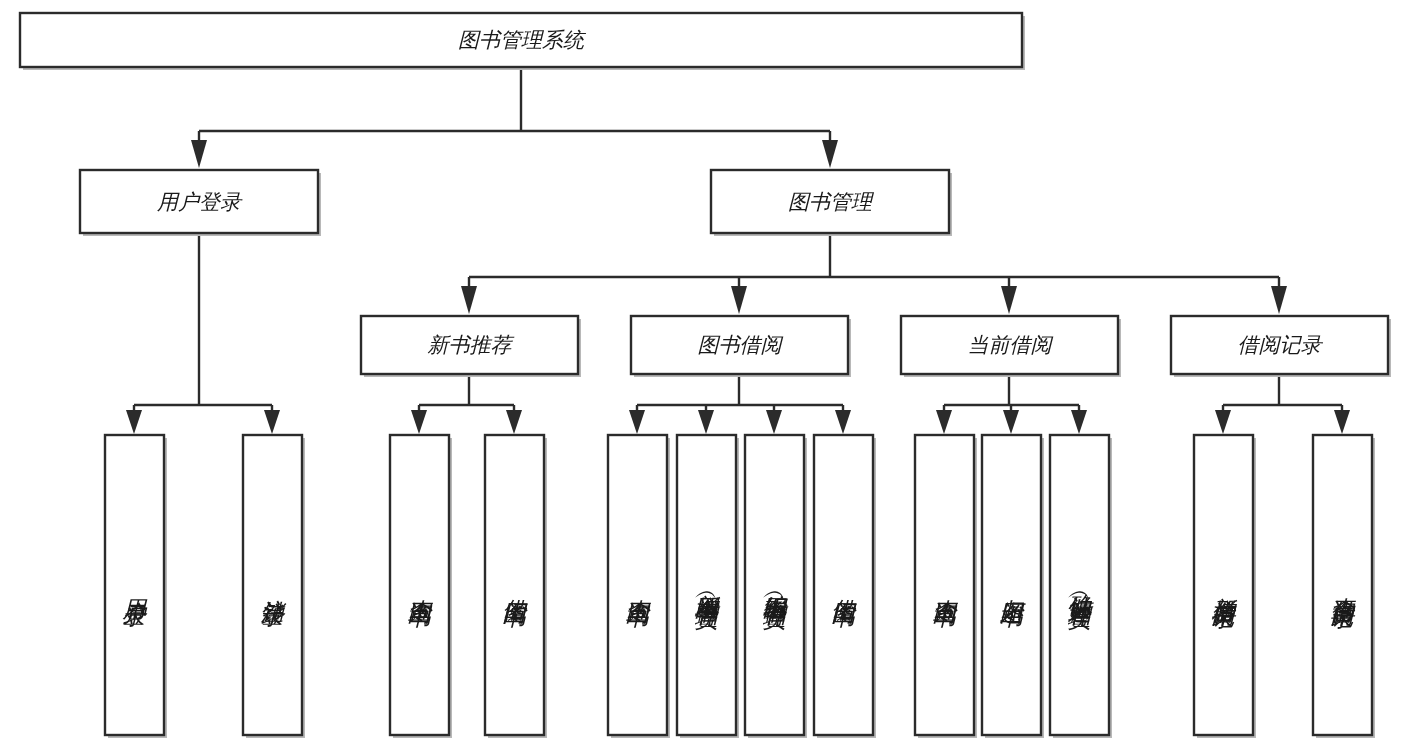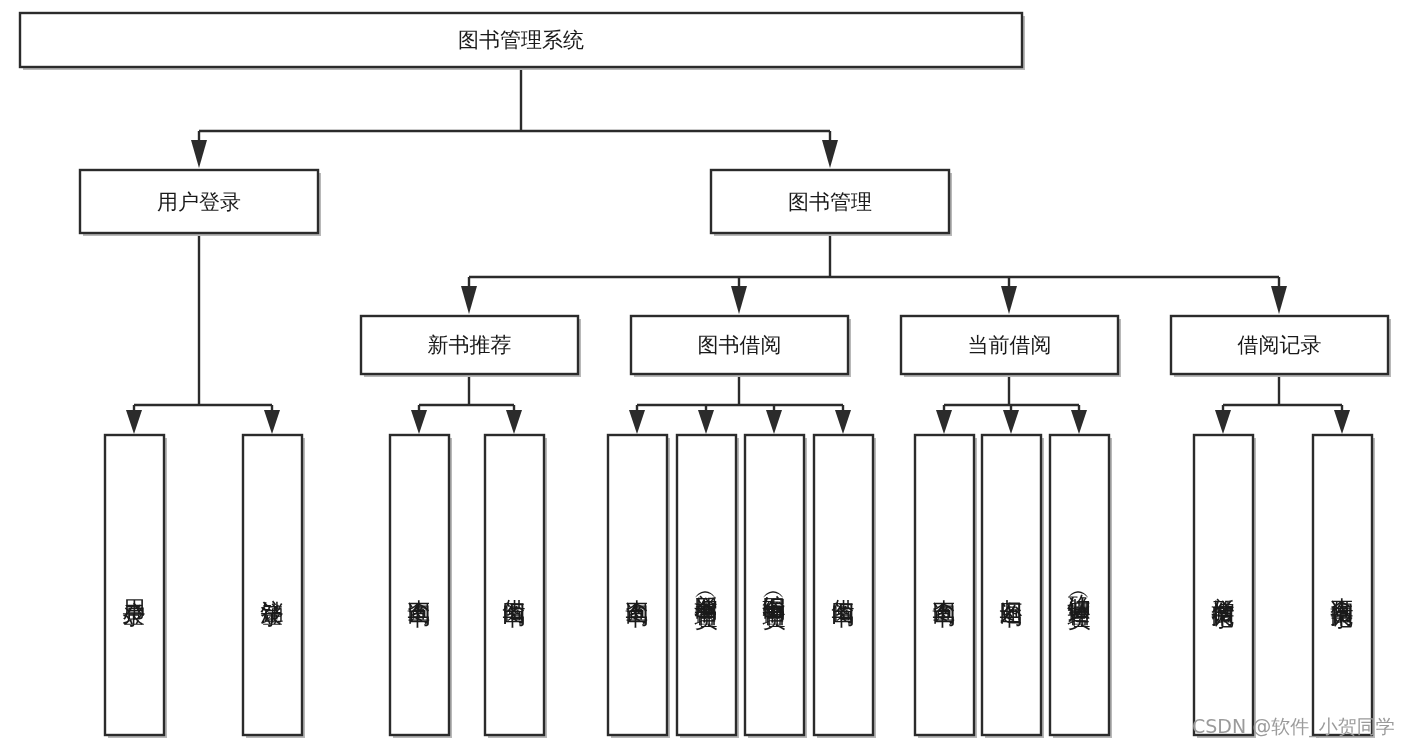--- a/index.html
+++ b/index.html
@@ -11,20 +11,21 @@
     width: 1405px;
     height: 747px;
     font-family: "DejaVu Sans", "Liberation Sans", sans-serif;
     overflow: hidden;
     position: relative;
   }
   #diagram-root {
     position: relative;
     width: 1141px;
     height: 747px;
+    font-style: italic;
   }
   svg.diagram {
     position: absolute;
     left: 0;
     top: 0;
     width: 1405px;
     height: 747px;
   }
   .node-box {
     fill: #ffffff;
@@ -219,15 +220,14 @@
       <div class="leaf-label" style="left: 677px; top: 435px; width: 59px; height: 300px;">新增图书（管理员）</div>
       <div class="leaf-label" style="left: 745px; top: 435px; width: 59px; height: 300px;">编辑图书（管理员）</div>
       <div class="leaf-label" style="left: 814px; top: 435px; width: 59px; height: 300px;">借阅图书</div>
       <div class="leaf-label" style="left: 915px; top: 435px; width: 59px; height: 300px;">查询图书</div>
       <div class="leaf-label" style="left: 982px; top: 435px; width: 59px; height: 300px;">归还图书</div>
       <div class="leaf-label" style="left: 1050px; top: 435px; width: 59px; height: 300px;">确认归还（管理员）</div>
       <div class="leaf-label" style="left: 1194px; top: 435px; width: 59px; height: 300px;">新增借阅记录</div>
       <div class="leaf-label" style="left: 1313px; top: 435px; width: 59px; height: 300px;">查询借阅记录</div>
     </div>
 
-  <div class="watermark" style="left: 1192px; top: 714px;">CSDN @软件_小贺同学</div>
 
 </div>
 
 </body></html>

